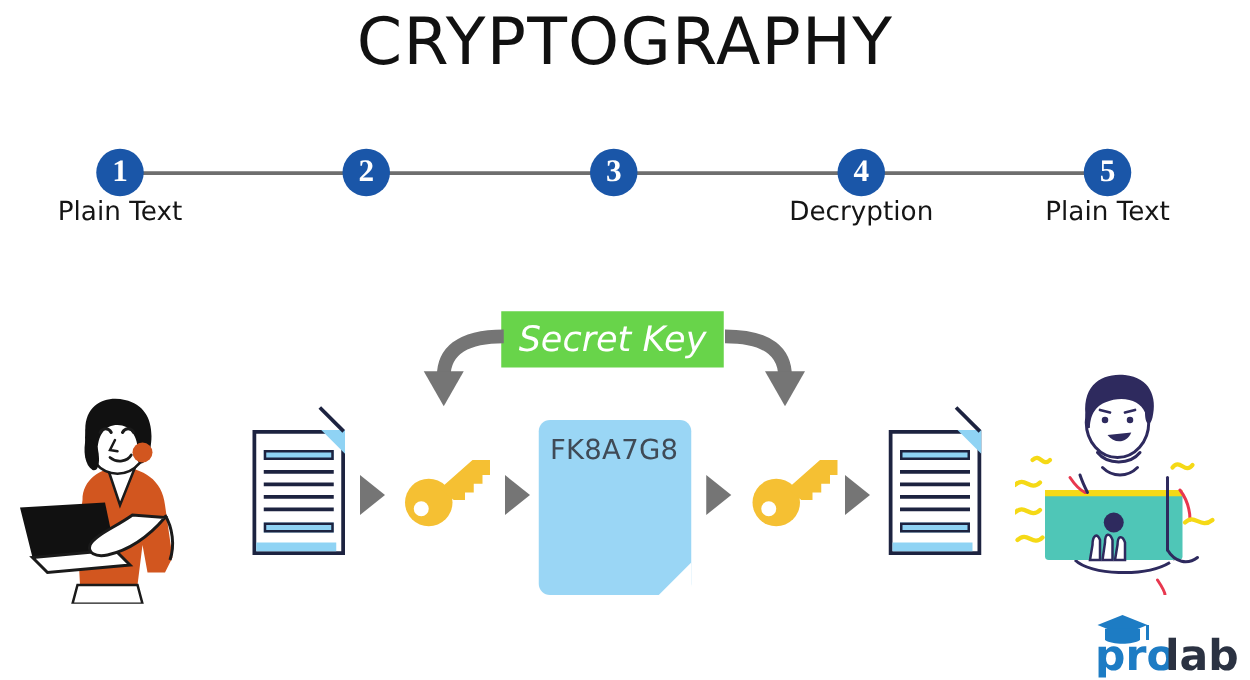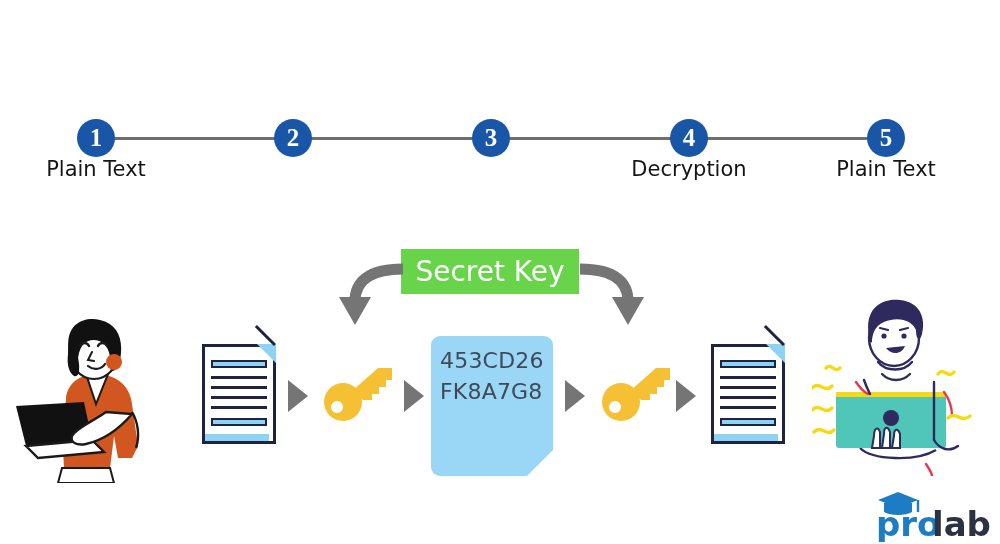--- a/index.html
+++ b/index.html
@@ -35,20 +35,21 @@
     font-size:21px;color:#151515;white-space:nowrap;
     font-family:"DejaVu Sans", sans-serif;
   }
 
   
   .secret-banner{
     position:absolute;left:401px;top:249px;width:178px;height:45px;
     background:#68d44a;color:#ffffff;
     font-size:28px;line-height:45px;text-align:center;
     font-family:"DejaVu Sans", sans-serif;
+    font-style:italic;
   }
   .arc-left{position:absolute;left:333px;top:263px;}
   .arc-right{position:absolute;left:578px;top:263px;}
 
   
   .flow{position:absolute;left:0;top:330px;width:1000px;height:150px;}
 
   
   .doc{position:absolute;width:74px;height:100px;}
   .doc .page{
@@ -98,20 +99,21 @@
   .logo{position:absolute;right:8px;bottom:2px;width:120px;height:56px;}
 
   .ill-left{position:absolute;left:14px;top:318px;}
   .ill-right{position:absolute;left:812px;top:296px;}
 </style>
 </head>
 <body>
 
 <div id="stage">
 
+  <div class="title">CRYPTOGRAPHY</div>
 
   <div class="timeline">
     <div class="tl-line"></div>
 
     <div class="step" style="left:96px;">
       <div class="bubble">1</div>
       <div class="step-label">Plain Text</div>
     </div>
     <div class="step" style="left:293px;">
       <div class="bubble">2</div>
@@ -186,21 +188,20 @@
       <div class="ln" style="top:62px;"></div>
       <div class="hl" style="top:74px;"></div>
       <div class="foot"></div>
     </div>
   </div>
 
   <div class="cipher">
     <div class="bg"></div>
     <div class="corner"></div>
     <div class="txt">
-      <div>453CD26</div>
       <div>FK8A7G8</div>
     </div>
   </div>
 
   <svg class="ill-left" width="160" height="165" viewBox="0 0 160 165">
 
     <path d="M52 82 C52 66 66 56 82 56 C100 56 116 66 118 86 L124 128 L118 140 L104 140 L100 118 L96 150 L50 150 L48 112 Z" fill="#d2561f"></path>
 
     <path d="M52 86 C34 90 22 100 20 112 C18 122 30 124 44 120 L58 112 Z" fill="#d2561f"></path>
 

